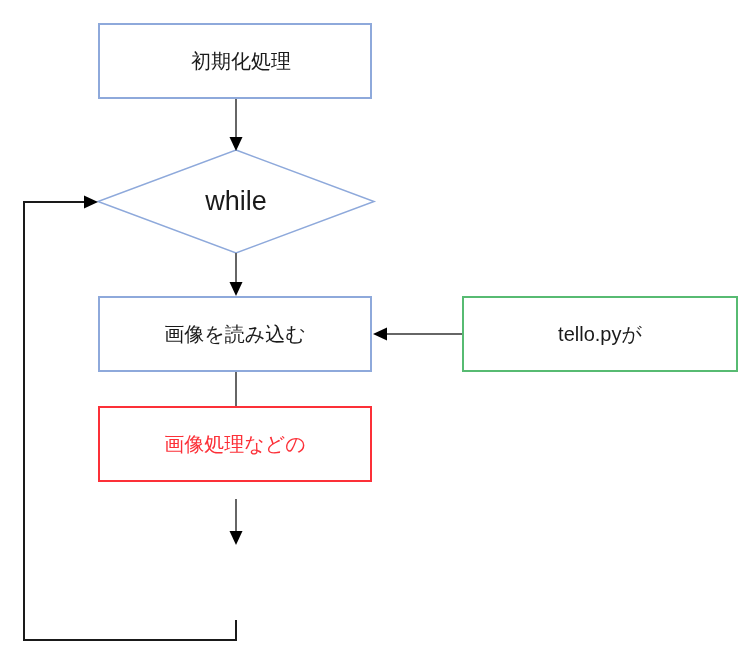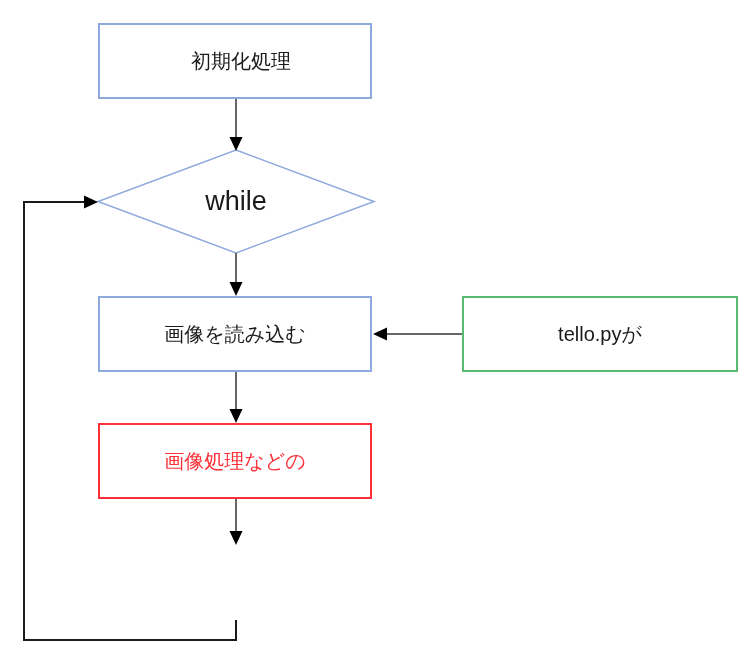--- a/index.html
+++ b/index.html
@@ -44,21 +44,21 @@
     font-size: 20px;
     line-height: 26px;
     color: var(--text-black, #1a1a1a);
   }
   .node.blue  { border: 2px solid var(--box-border-blue, #8ea9db); }
   .node.green { border: 2px solid var(--annotation-border-green, #57bb72); }
   .node.red   { border: 2px solid var(--warning-red, #fc3038); color: var(--warning-red, #fc3038); }
   .node-init  { left: 98px;  top: 23px;  width: 274px; height: 76px; padding-left: 12px; }
   .node-read  { left: 98px;  top: 296px; width: 274px; height: 76px; }
   .node-tello { left: 462px; top: 296px; width: 276px; height: 76px; }
-  .node-note  { left: 98px;  top: 423px; width: 274px; height: 76px; gap: 20px; }
+  .node-note  { left: 98px;  top: 406px; width: 274px; height: 76px; gap: 20px; }
   .node-draw  { left: 98px;  top: 545px; width: 274px; height: 75px; }
   .while-label {
     position: absolute;
     left: 98px; top: 150px; width: 276px; height: 103px;
     background: transparent;
     display: flex; align-items: center; justify-content: center;
     font-size: 27px;
     color: var(--text-black, #1a1a1a);
   }
   .line { display: block; }

